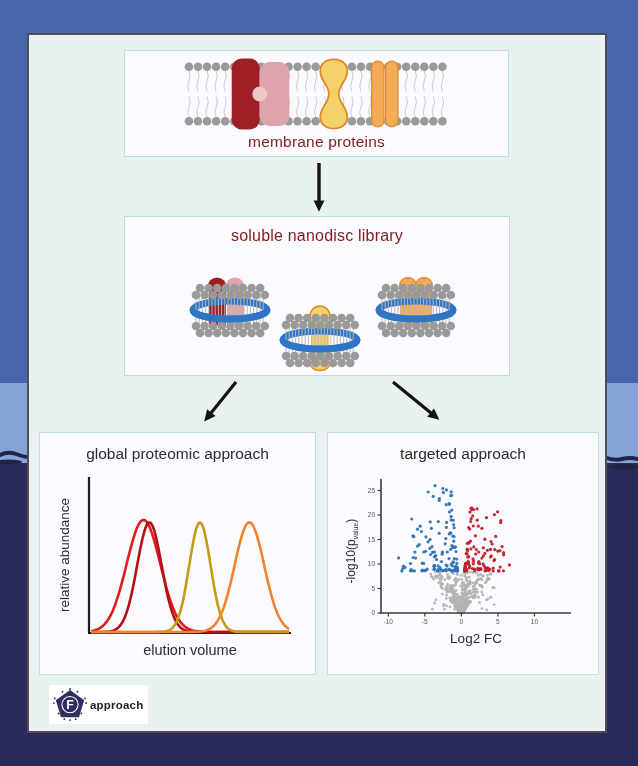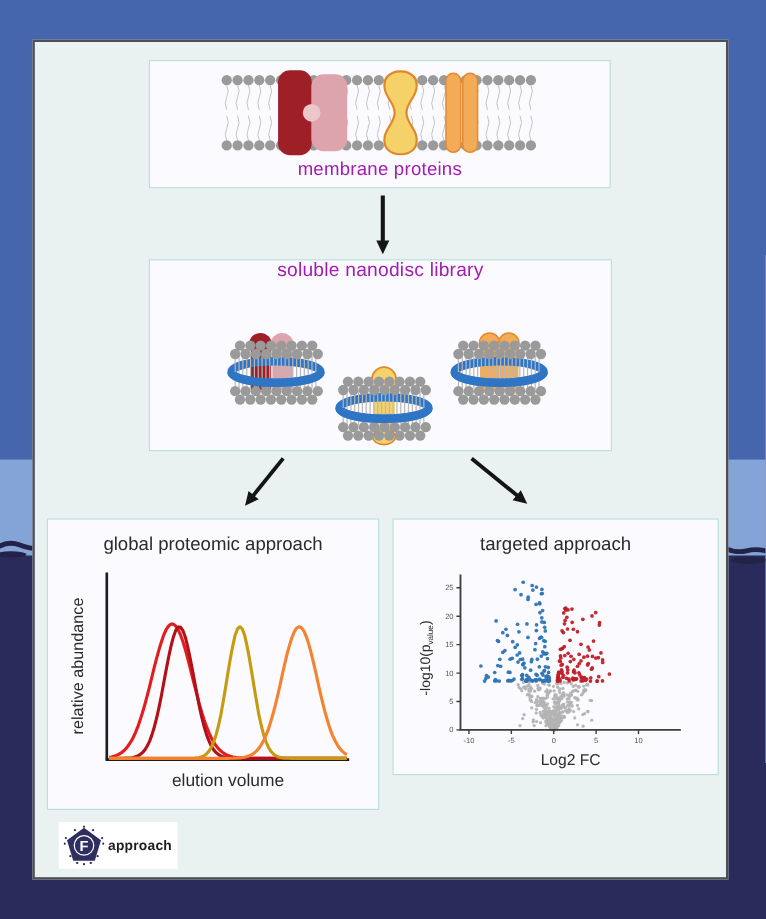--- a/index.html
+++ b/index.html
@@ -21,36 +21,36 @@
   }
   .box{
     position:absolute;background:var(--c-box_bg,#fbfaff);
     border:1.5px solid var(--c-box_border,#bcdfd9);
     box-sizing:border-box;
   }
   .membrane-box{left:95px;top:15px;width:385px;height:107px;
     display:flex;flex-direction:column;align-items:center;}
   .membrane-box svg{margin-top:5px;}
   .box-label{
-    font-size:15.5px;color:#a21caf;text-align:right;letter-spacing:.2px;
+    font-size:15.5px;color:#7f1d1d;text-align:right;letter-spacing:.2px;
   }
   .membrane-box .box-label{margin-top:auto;margin-bottom:5px;}
 
   .nanodisc-box{left:95px;top:181px;width:386px;height:160px;}
-  .nanodisc-box .box-label{font-size:16px;}
+  .nanodisc-box .box-label{margin-top:10px;font-size:16px;}
   .nanodisc{position:absolute;}
   .nd-left{left:61px;top:54px;}
   .nd-mid{left:151px;top:84px;}
   .nd-right{left:247px;top:54px;}
 
   .arrows{position:absolute;left:0;top:0;pointer-events:none;}
 
   .approach-box{display:flex;flex-direction:column;align-items:center;}
   .approach-left{left:10px;top:397px;width:277px;height:243px;}
-  .approach-right{left:298px;top:397px;width:272px;height:214px;}
+  .approach-right{left:298px;top:397px;width:272px;height:243px;}
   .approach-title{font-size:15.5px;color:#2b2b2b;margin-top:12px;text-align:center;}
   .approach-left svg{margin-top:6px;}
   .approach-right svg{margin-top:8px;}
 
   .logo{
     position:absolute;left:20px;top:650px;width:99px;height:39px;
     background:#ffffff;display:flex;align-items:center;gap:3px;padding-left:4px;
     box-sizing:border-box;
   }
   .logo-text{font-size:11.5px;font-weight:bold;color:#1e1e1e;letter-spacing:.2px;}

